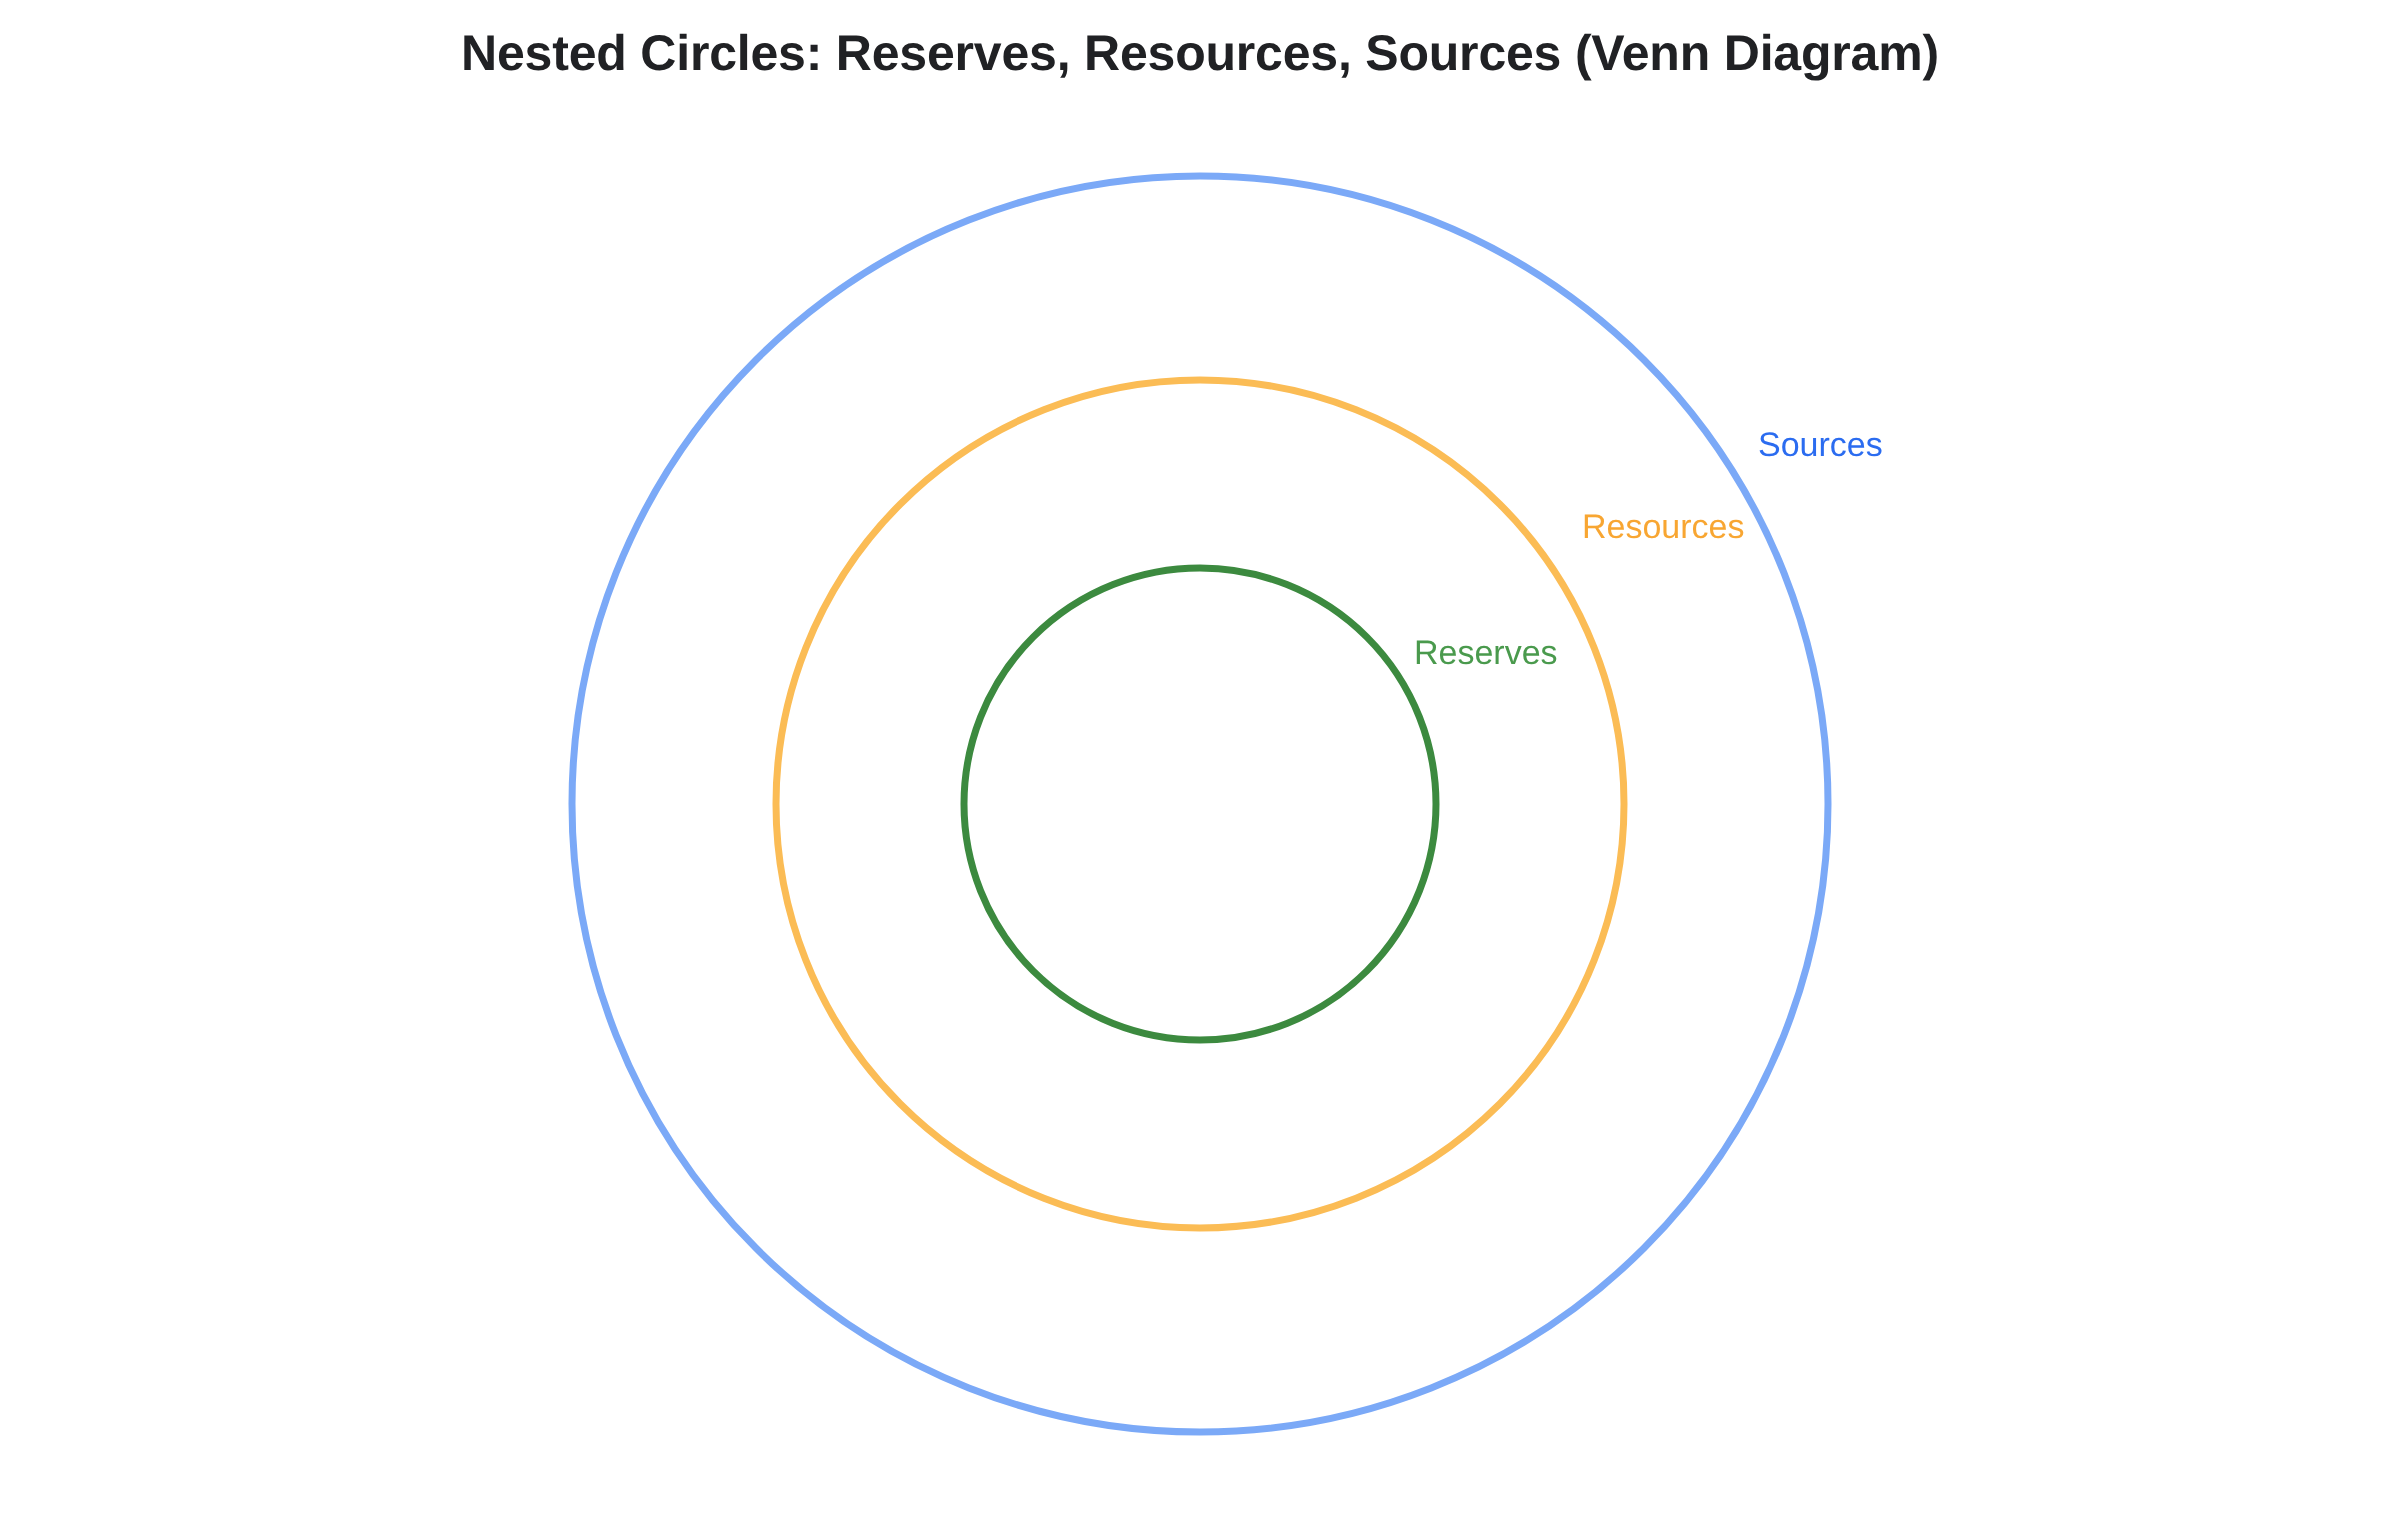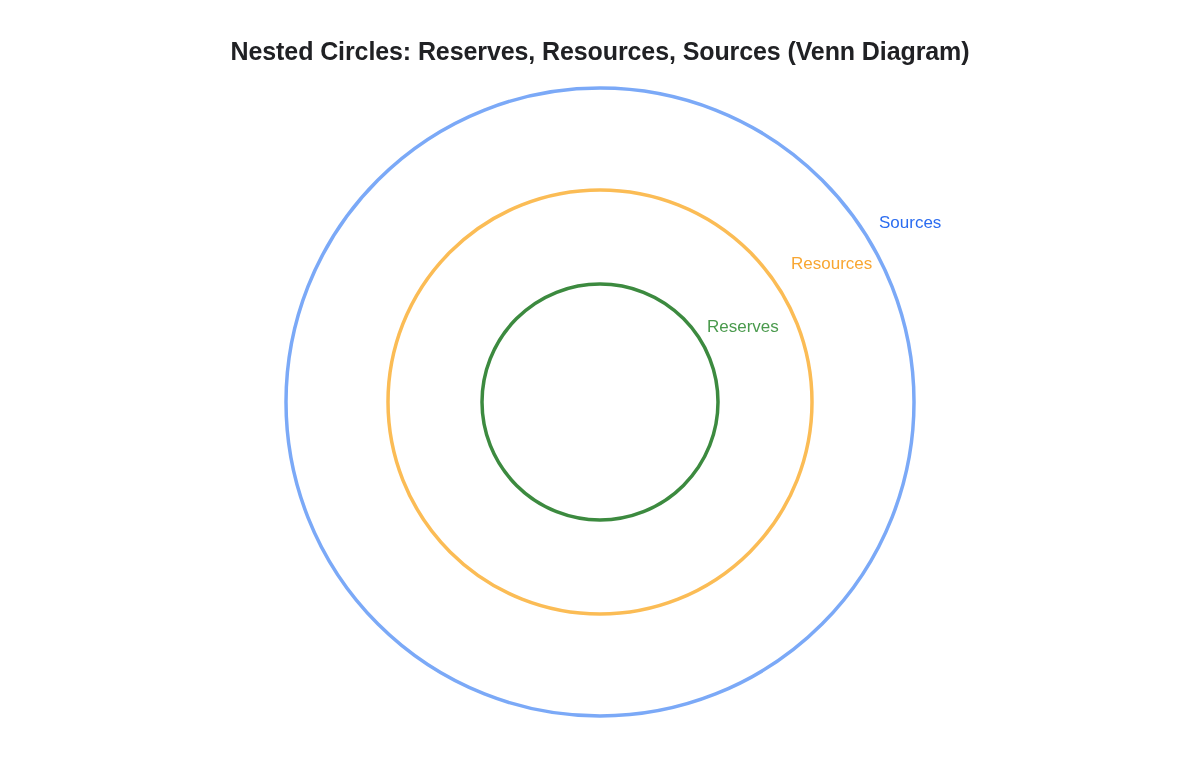--- a/index.html
+++ b/index.html
@@ -49,21 +49,21 @@
   }
   .circle-ring {
     fill: none;
   }
 </style>
 </head>
 <body>
 
 <div id="figure" style="background: rgb(255, 255, 255);">
 
-  <div id="chart-title" style="color: rgb(32, 33, 36); margin-top: 24px;">Nested Circles: Reserves, Resources, Sources (Venn Diagram)</div>
+  <div id="chart-title" style="color: rgb(32, 33, 36);">Nested Circles: Reserves, Resources, Sources (Venn Diagram)</div>
 
   <svg id="venn-svg" viewBox="0 0 1200 763">
 
     <circle class="circle-ring" cx="600" cy="402" r="314" stroke="#7ba9f7" stroke-width="3.5" fill="none"></circle>
 
     <circle class="circle-ring" cx="600" cy="402" r="212" stroke="#fbbc55" stroke-width="3.5" fill="none"></circle>
 
     <circle class="circle-ring" cx="600" cy="402" r="118" stroke="#3c8a3f" stroke-width="3.5" fill="none"></circle>
 
     <text class="venn-label" x="879" y="228" fill="#2b6cf0">Sources</text>

